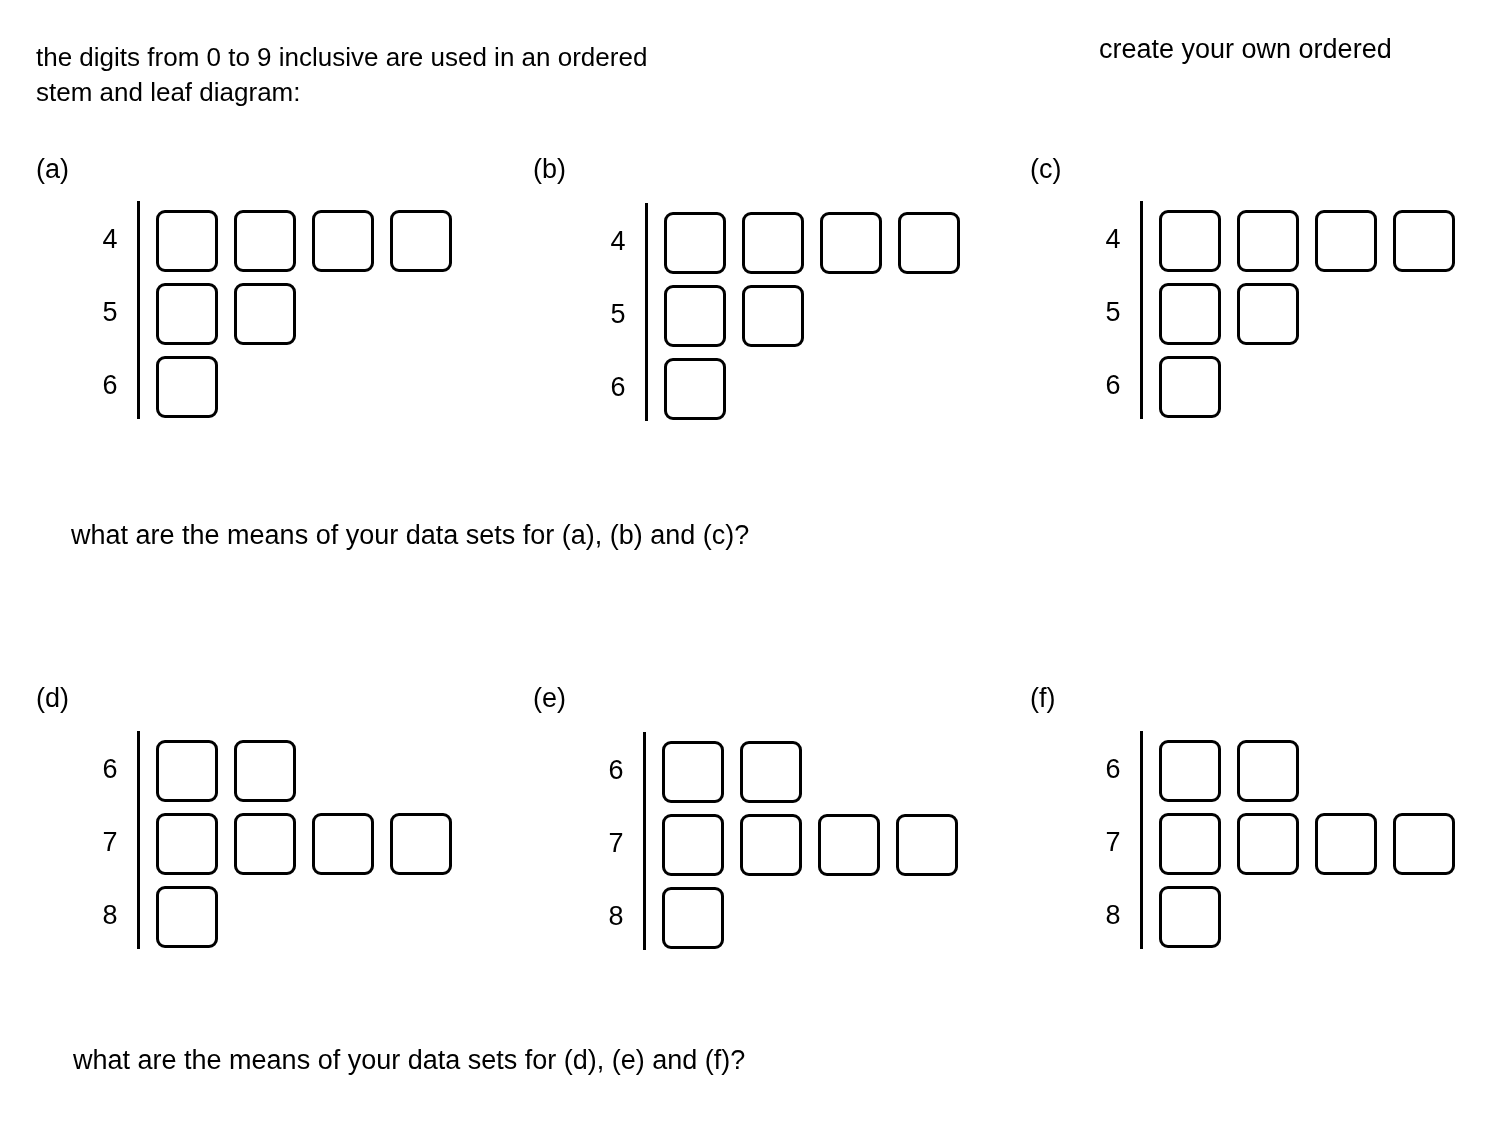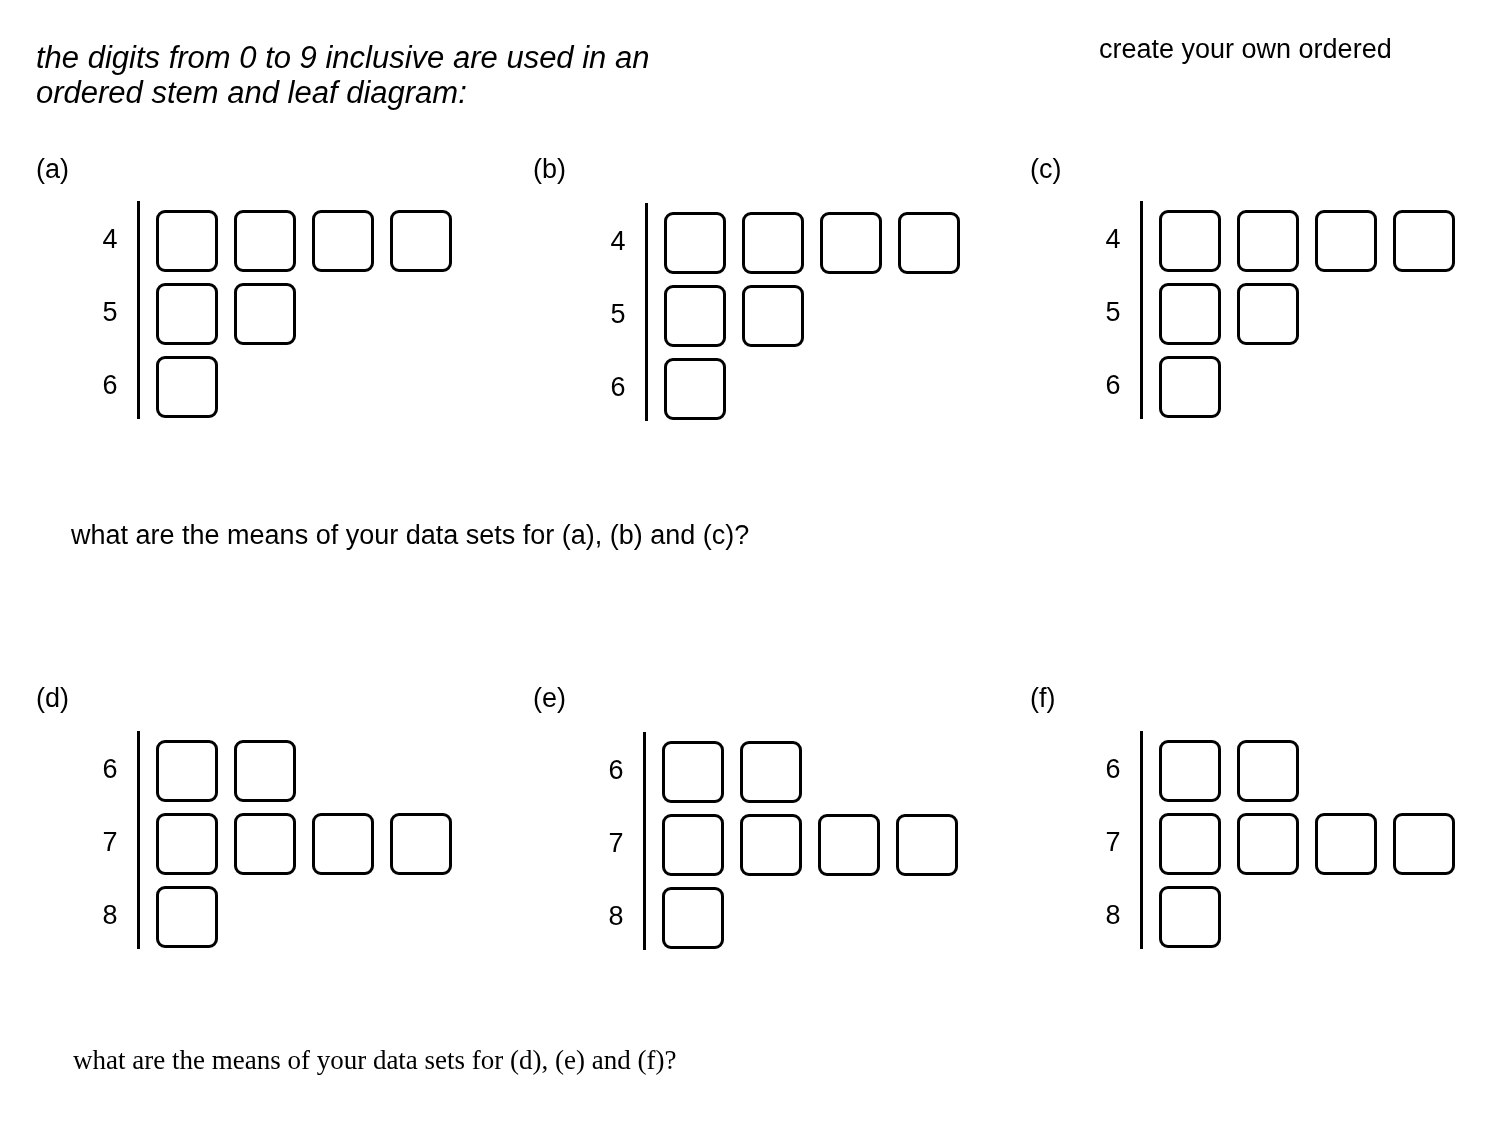--- a/index.html
+++ b/index.html
@@ -1,18 +1,18 @@
 <!DOCTYPE html>
 <html><head>
 <meta charset="utf-8">
 <style>
   html,body{margin:0;padding:0;background:#fff;}
   body{width:1500px;height:1125px;position:relative;overflow:hidden;font-family:"Liberation Sans",sans-serif;color:#000;}
   .abs{position:absolute;}
-  .intro{left:36px;top:40px;font-size:31px;line-height:35px;width:620px;font-style:italic;}
+  .intro{left:36px;top:40px;font-size:26px;line-height:35px;width:620px;}
   .own{left:1099px;top:34px;font-size:27px;}
   .q{font-size:27px;}
   .plabel{font-size:27px;}
   .diagram{position:absolute;width:360px;height:220px;}
   .stemline{position:absolute;left:38px;top:0;width:3px;height:218px;background:#000;}
   .stem{position:absolute;left:0;width:22px;text-align:center;font-size:27px;}
   .row{position:absolute;left:57px;display:flex;gap:16px;}
   .box{width:56px;height:56px;border:3px solid #000;border-radius:9px;box-sizing:content-box;}
 </style>
 </head>
@@ -138,13 +138,13 @@
         <div class="box"></div>
       </div>
       <div class="stem" style="top: 169px;">8</div>
       <div class="row" style="top: 155px;">
         <div class="box"></div>
       </div>
     </div>
   </div>
 
 <div class="abs q" style="left:71px;top:520px;">what are the means of your data sets for (a), (b) and (c)?</div>
-<div class="abs q" style="left:73px;top:1045px;font-family:Liberation Serif, serif;">what are the means of your data sets for (d), (e) and (f)?</div>
+<div class="abs q" style="left:73px;top:1045px;">what are the means of your data sets for (d), (e) and (f)?</div>
 
 </body></html>

